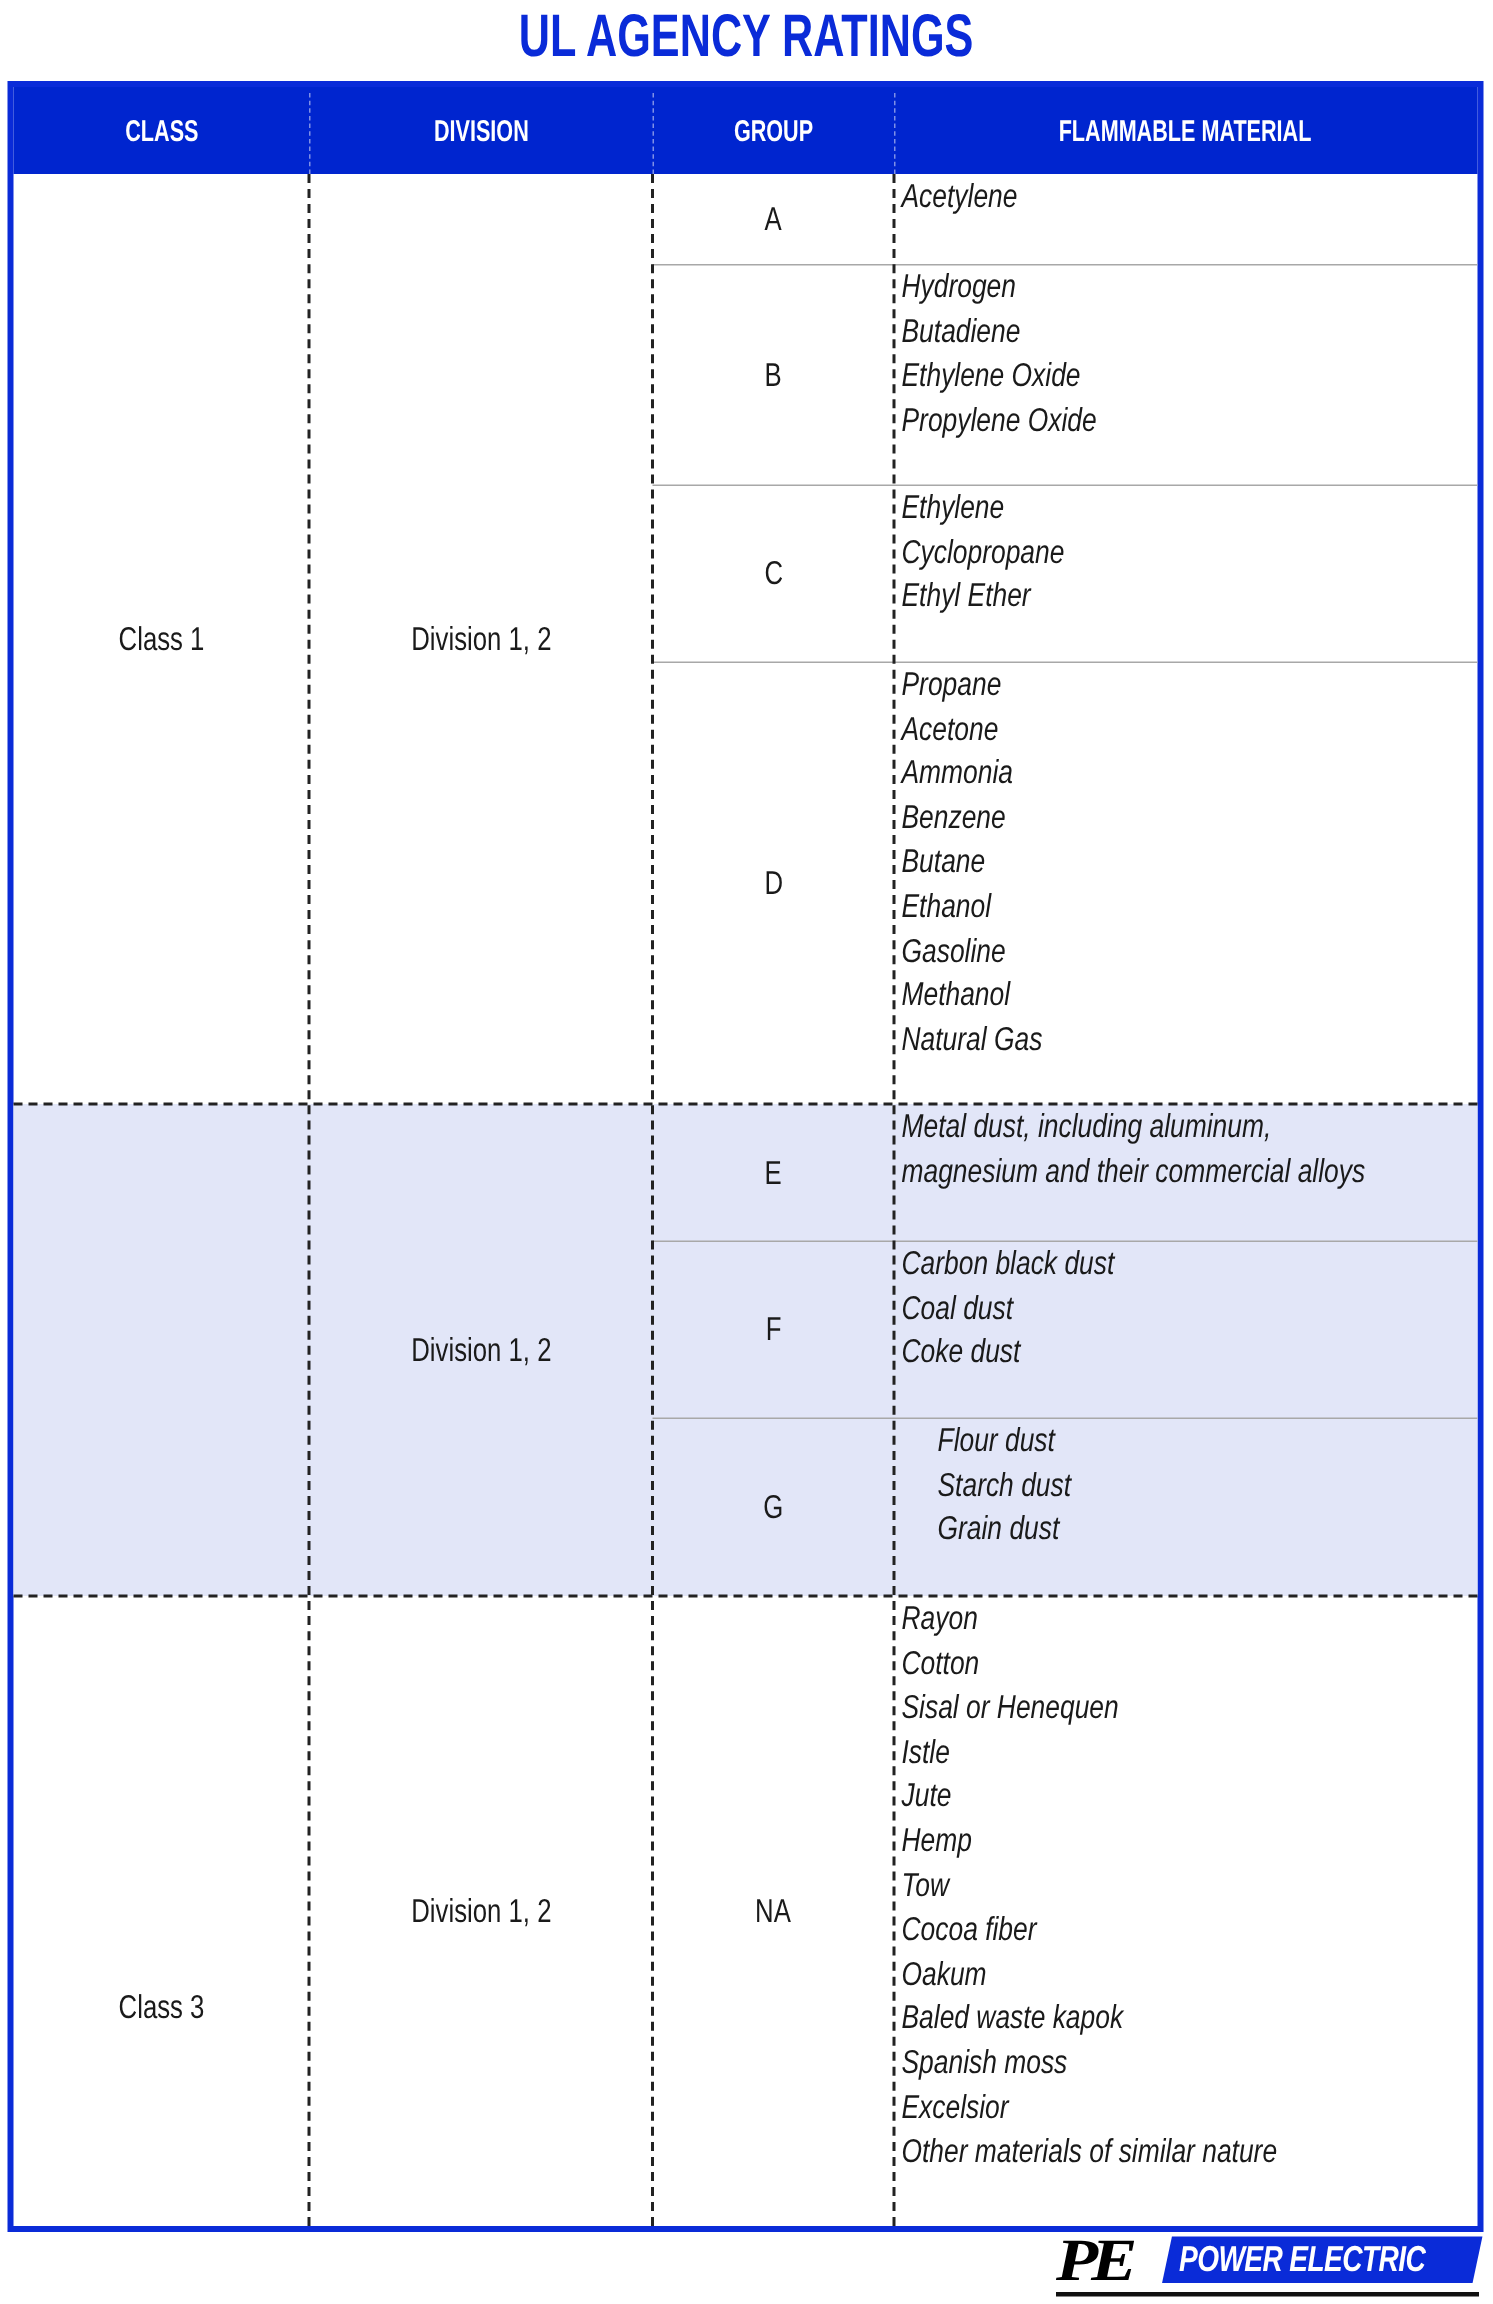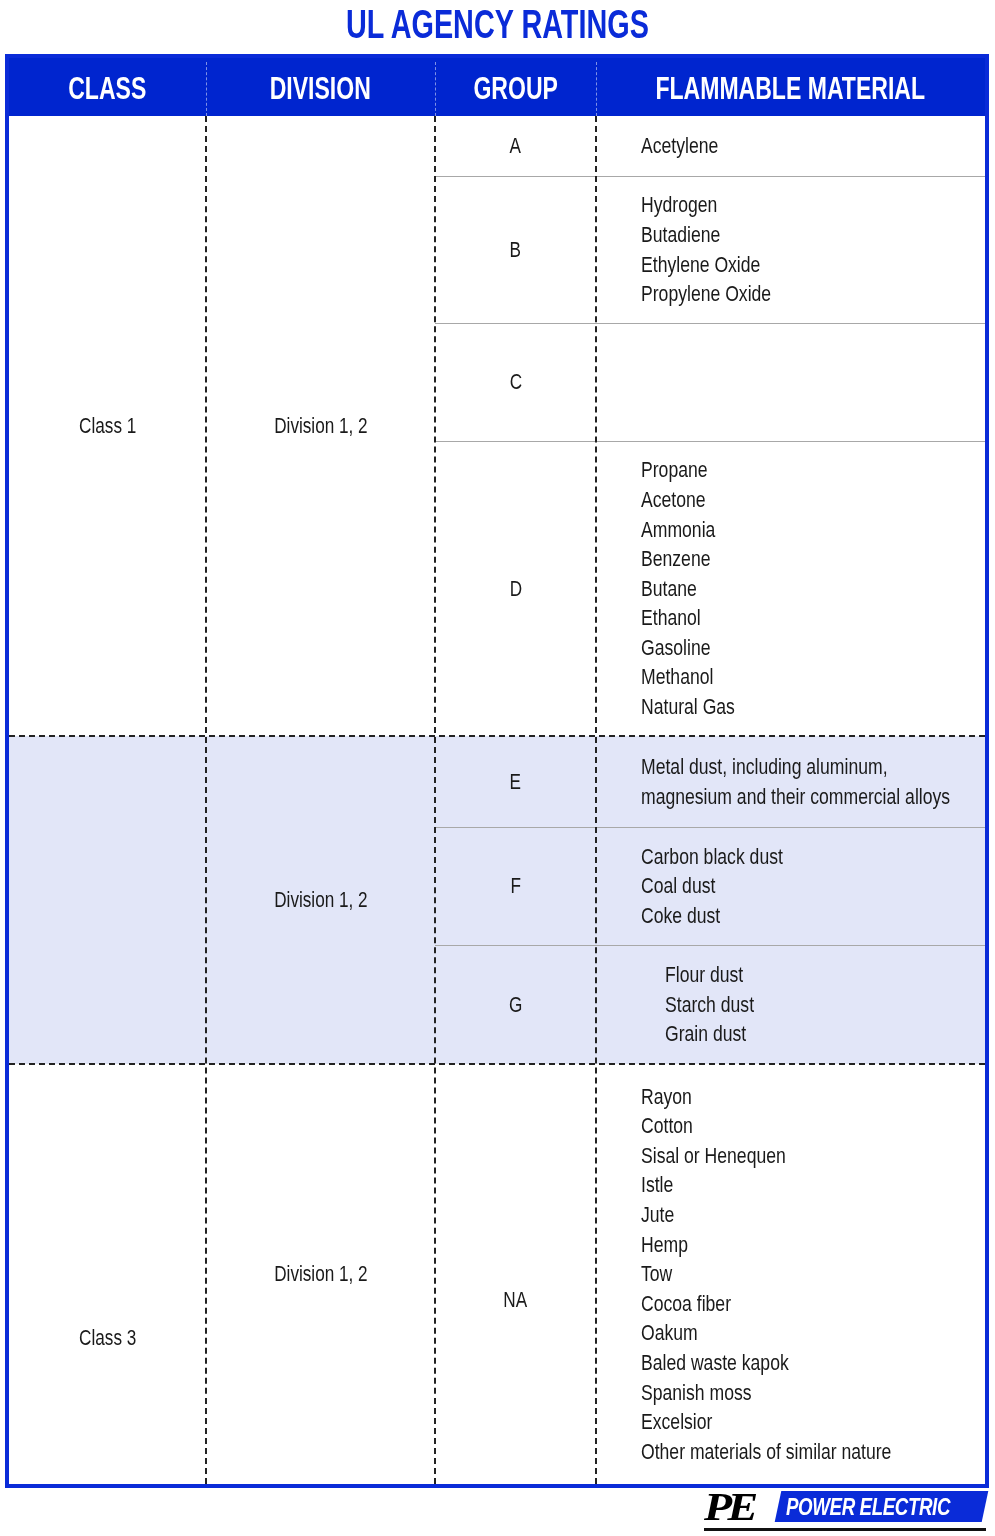--- a/index.html
+++ b/index.html
@@ -16,21 +16,21 @@
   .table {
     position: absolute; left: 5px; top: 54px; width: 984px; height: 1434px;
     border: 4px solid #0a2bd8;
   }
   .header {
     position: absolute; left: 0; top: 0; width: 976px; height: 58px;
     background: #0025cf;
   }
   .hcell {
     position: absolute; top: 0; height: 58px; line-height: 60px; text-align: center;
-    color: #ffffff; font-weight: bold; font-size: 32px;
+    color: #ffffff; font-weight: bold; font-size: 20px;
   }
   .hcell span { display: inline-block; transform: scaleX(0.72); transform-origin: center; white-space: nowrap; }
   .hdiv {
     position: absolute; top: 4px; height: 54px; width: 0;
     border-left: 1px dashed #7f90e6;
   }
 
   .band {
     position: absolute; left: 0; width: 976px;
   }
@@ -46,22 +46,22 @@
     position: absolute; height: 0; border-top: 1.5px solid #a8a8a8;
   }
 
   .cell {
     position: absolute; display: flex; align-items: center; justify-content: center;
     font-size: 22px; color: #1a1a1a;
   }
   .cell span { display: inline-block; transform: scaleX(0.78); transform-origin: center; white-space: nowrap; }
 
   .mat {
-    position: absolute; left: 632px; display: flex; flex-direction: column; justify-content: center;
-    font-size: 22px; line-height: 29.6px; color: #1a1a1a;
+    position: absolute; left: 592px; display: flex; flex-direction: column; 
+    font-size: 22px; line-height: 29.6px; color: #1a1a1a; font-style: italic;
   }
   .mat div { transform: scaleX(0.8); transform-origin: left center; white-space: nowrap; }
 
   .logo { position: absolute; left: 700px; top: 1487px; width: 290px; height: 49px; }
   .logo-pe {
     position: absolute; left: 4px; top: 0px; font-size: 40px; font-weight: bold; font-style: italic;
     color: #000; line-height: 40px; font-family: "Liberation Serif", serif; letter-spacing: -4px;
     transform: scaleX(1.15); transform-origin: left;
   }
   .logo-bar {
@@ -127,20 +127,25 @@
   <div class="mat" style="top:118px;height:147px;">
     <div>Hydrogen</div>
     <div>Butadiene</div>
     <div>Ethylene Oxide</div>
     <div>Propylene Oxide</div>
   </div>
 
   <div class="cell" style="left:426px;width:161px;top:265px;height:118px;">
       <span>C</span>
     </div>
+  <div class="mat" style="top:265px;height:118px;">
+    <div>Ethylene</div>
+    <div>Cyclopropane</div>
+    <div>Ethyl Ether</div>
+  </div>
 
   <div class="cell" style="left:426px;width:161px;top:383px;height:295px;">
       <span>D</span>
     </div>
   <div class="mat" style="top:383px;height:295px;">
     <div>Propane</div>
     <div>Acetone</div>
     <div>Ammonia</div>
     <div>Benzene</div>
     <div>Butane</div>
@@ -179,21 +184,21 @@
     <div>Starch dust</div>
     <div>Grain dust</div>
   </div>
 
   <div class="cell" style="left:0;width:197px;top:1024px;height:512px;">
       <span>Class 3</span>
     </div>
   <div class="cell" style="left:197px;width:229px;top:1006px;height:420px;">
       <span>Division 1, 2</span>
     </div>
-  <div class="cell" style="left:426px;width:161px;top:1006px;height:420px;margin-top:26px;">
+  <div class="cell" style="left:426px;width:161px;top:1006px;height:420px;">
       <span>NA</span>
     </div>
   <div class="mat" style="top:1006px;height:420px;">
     <div>Rayon</div>
     <div>Cotton</div>
     <div>Sisal or Henequen</div>
     <div>Istle</div>
     <div>Jute</div>
     <div>Hemp</div>
     <div>Tow</div>

